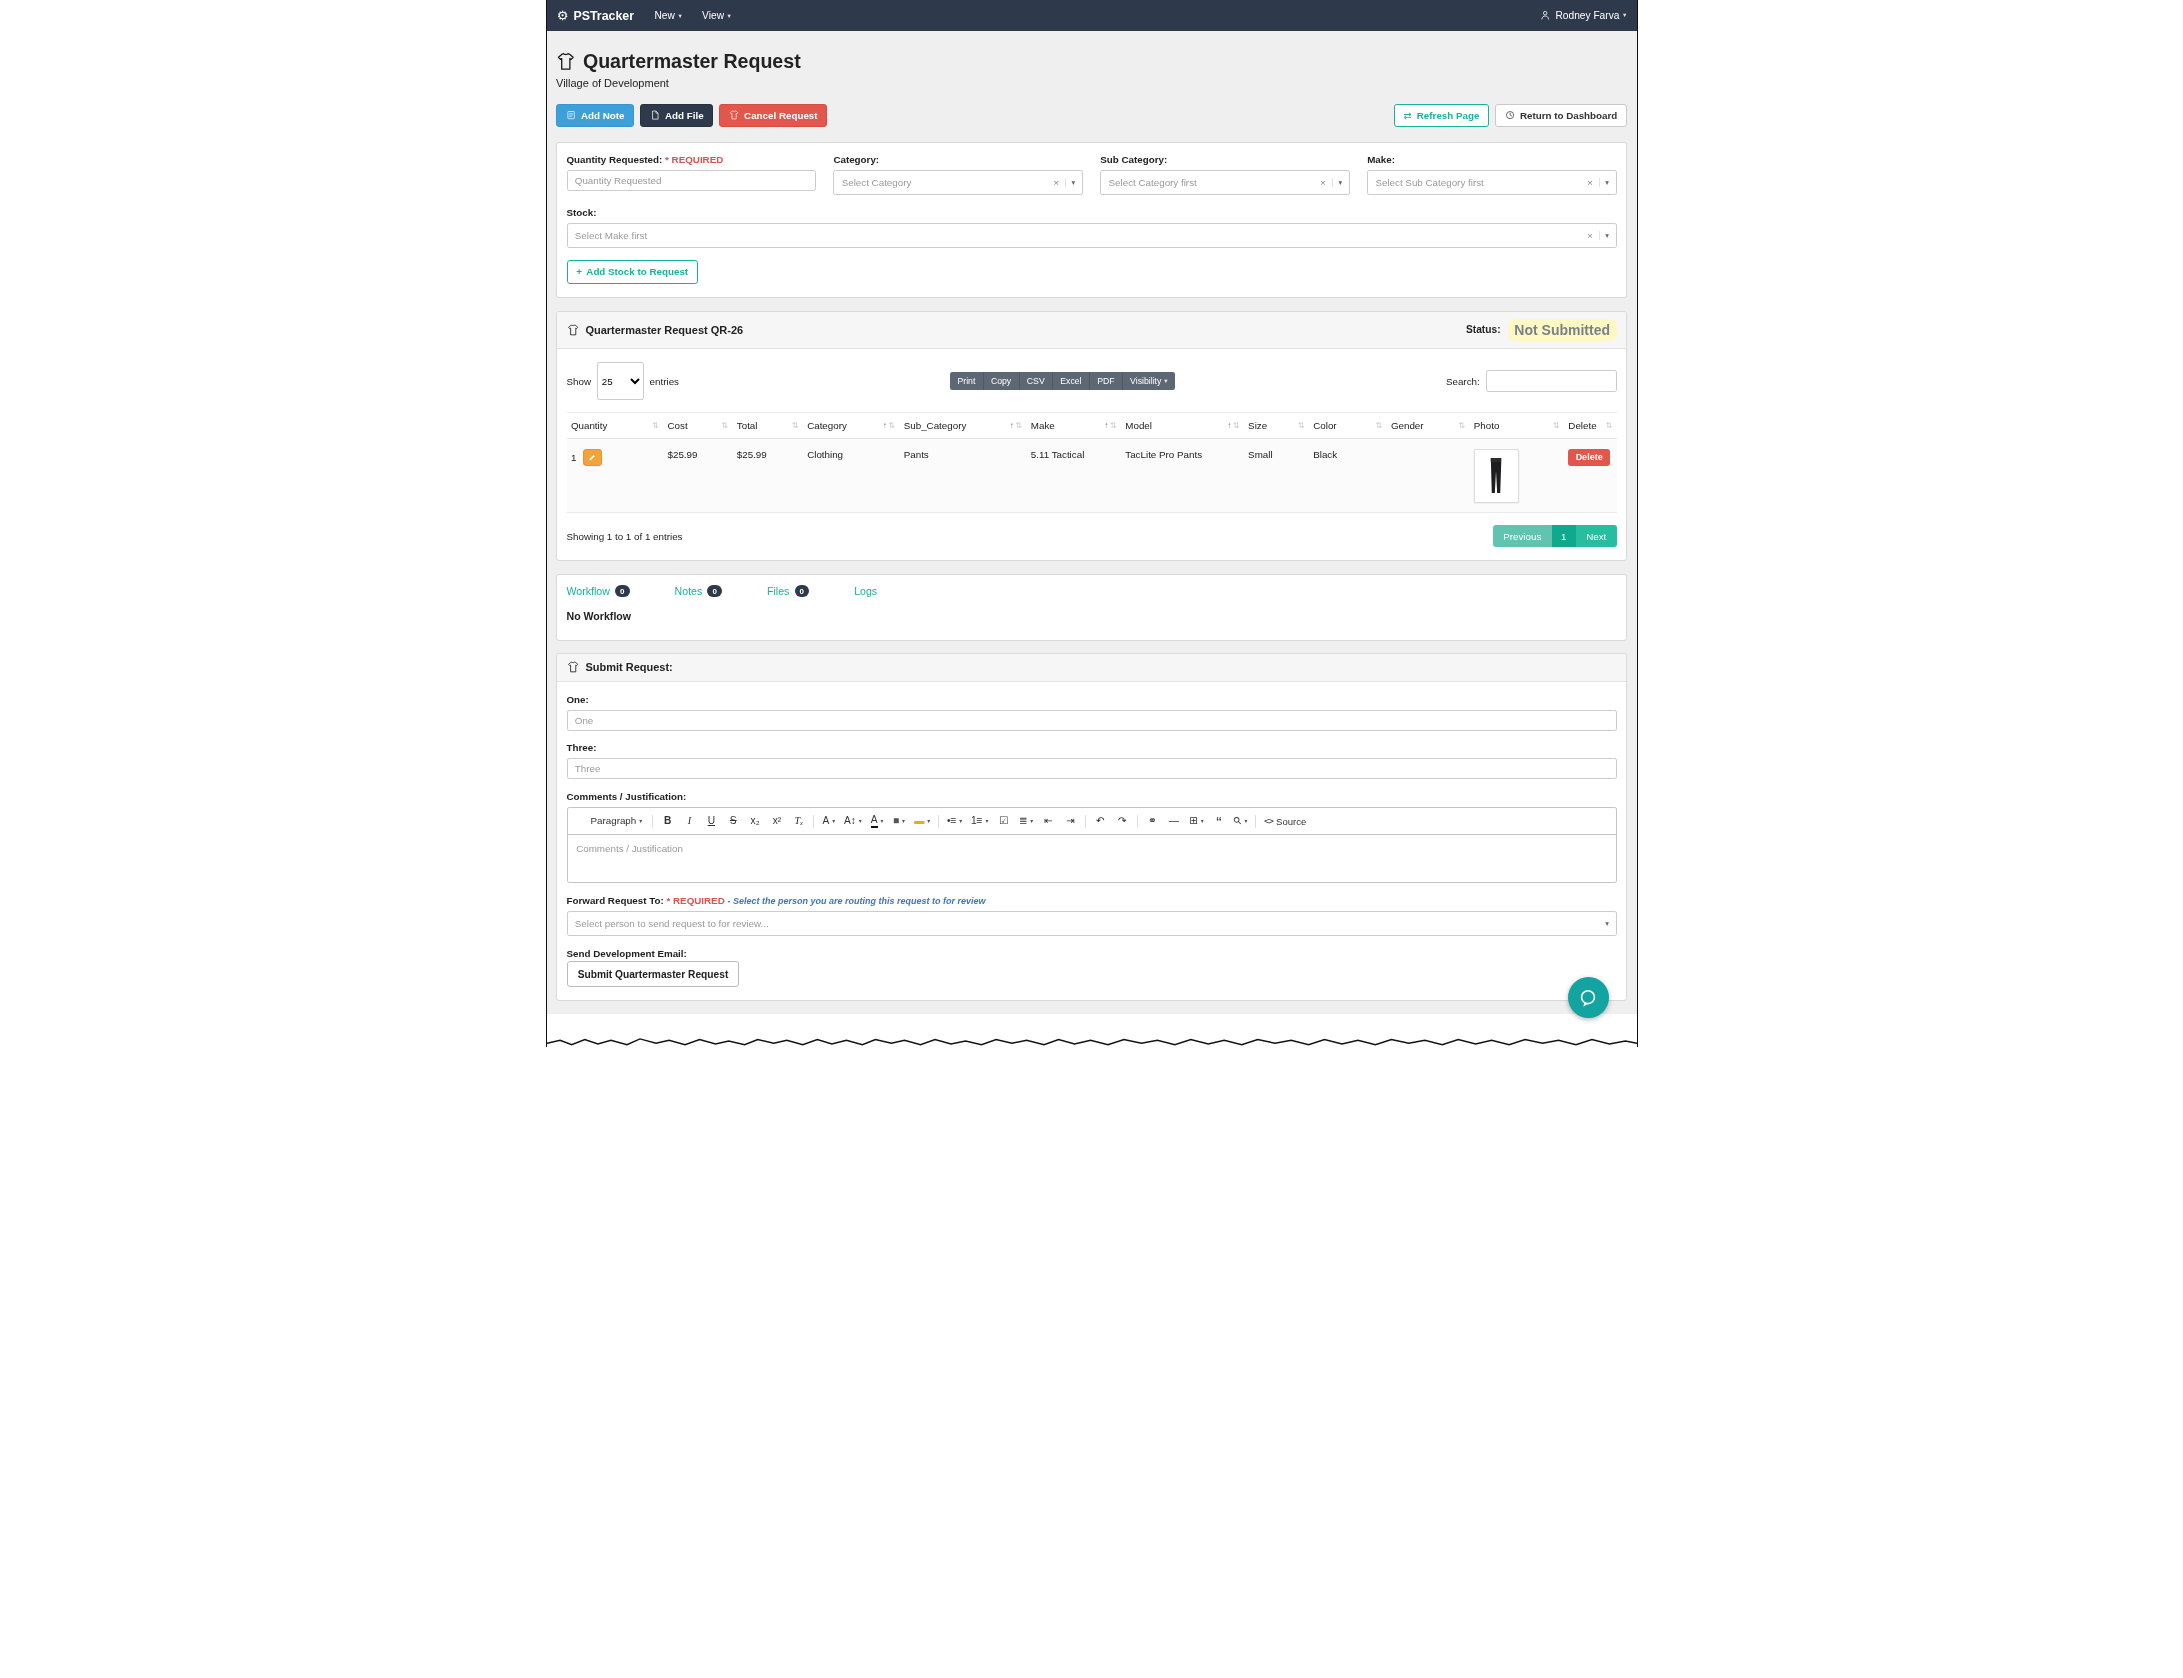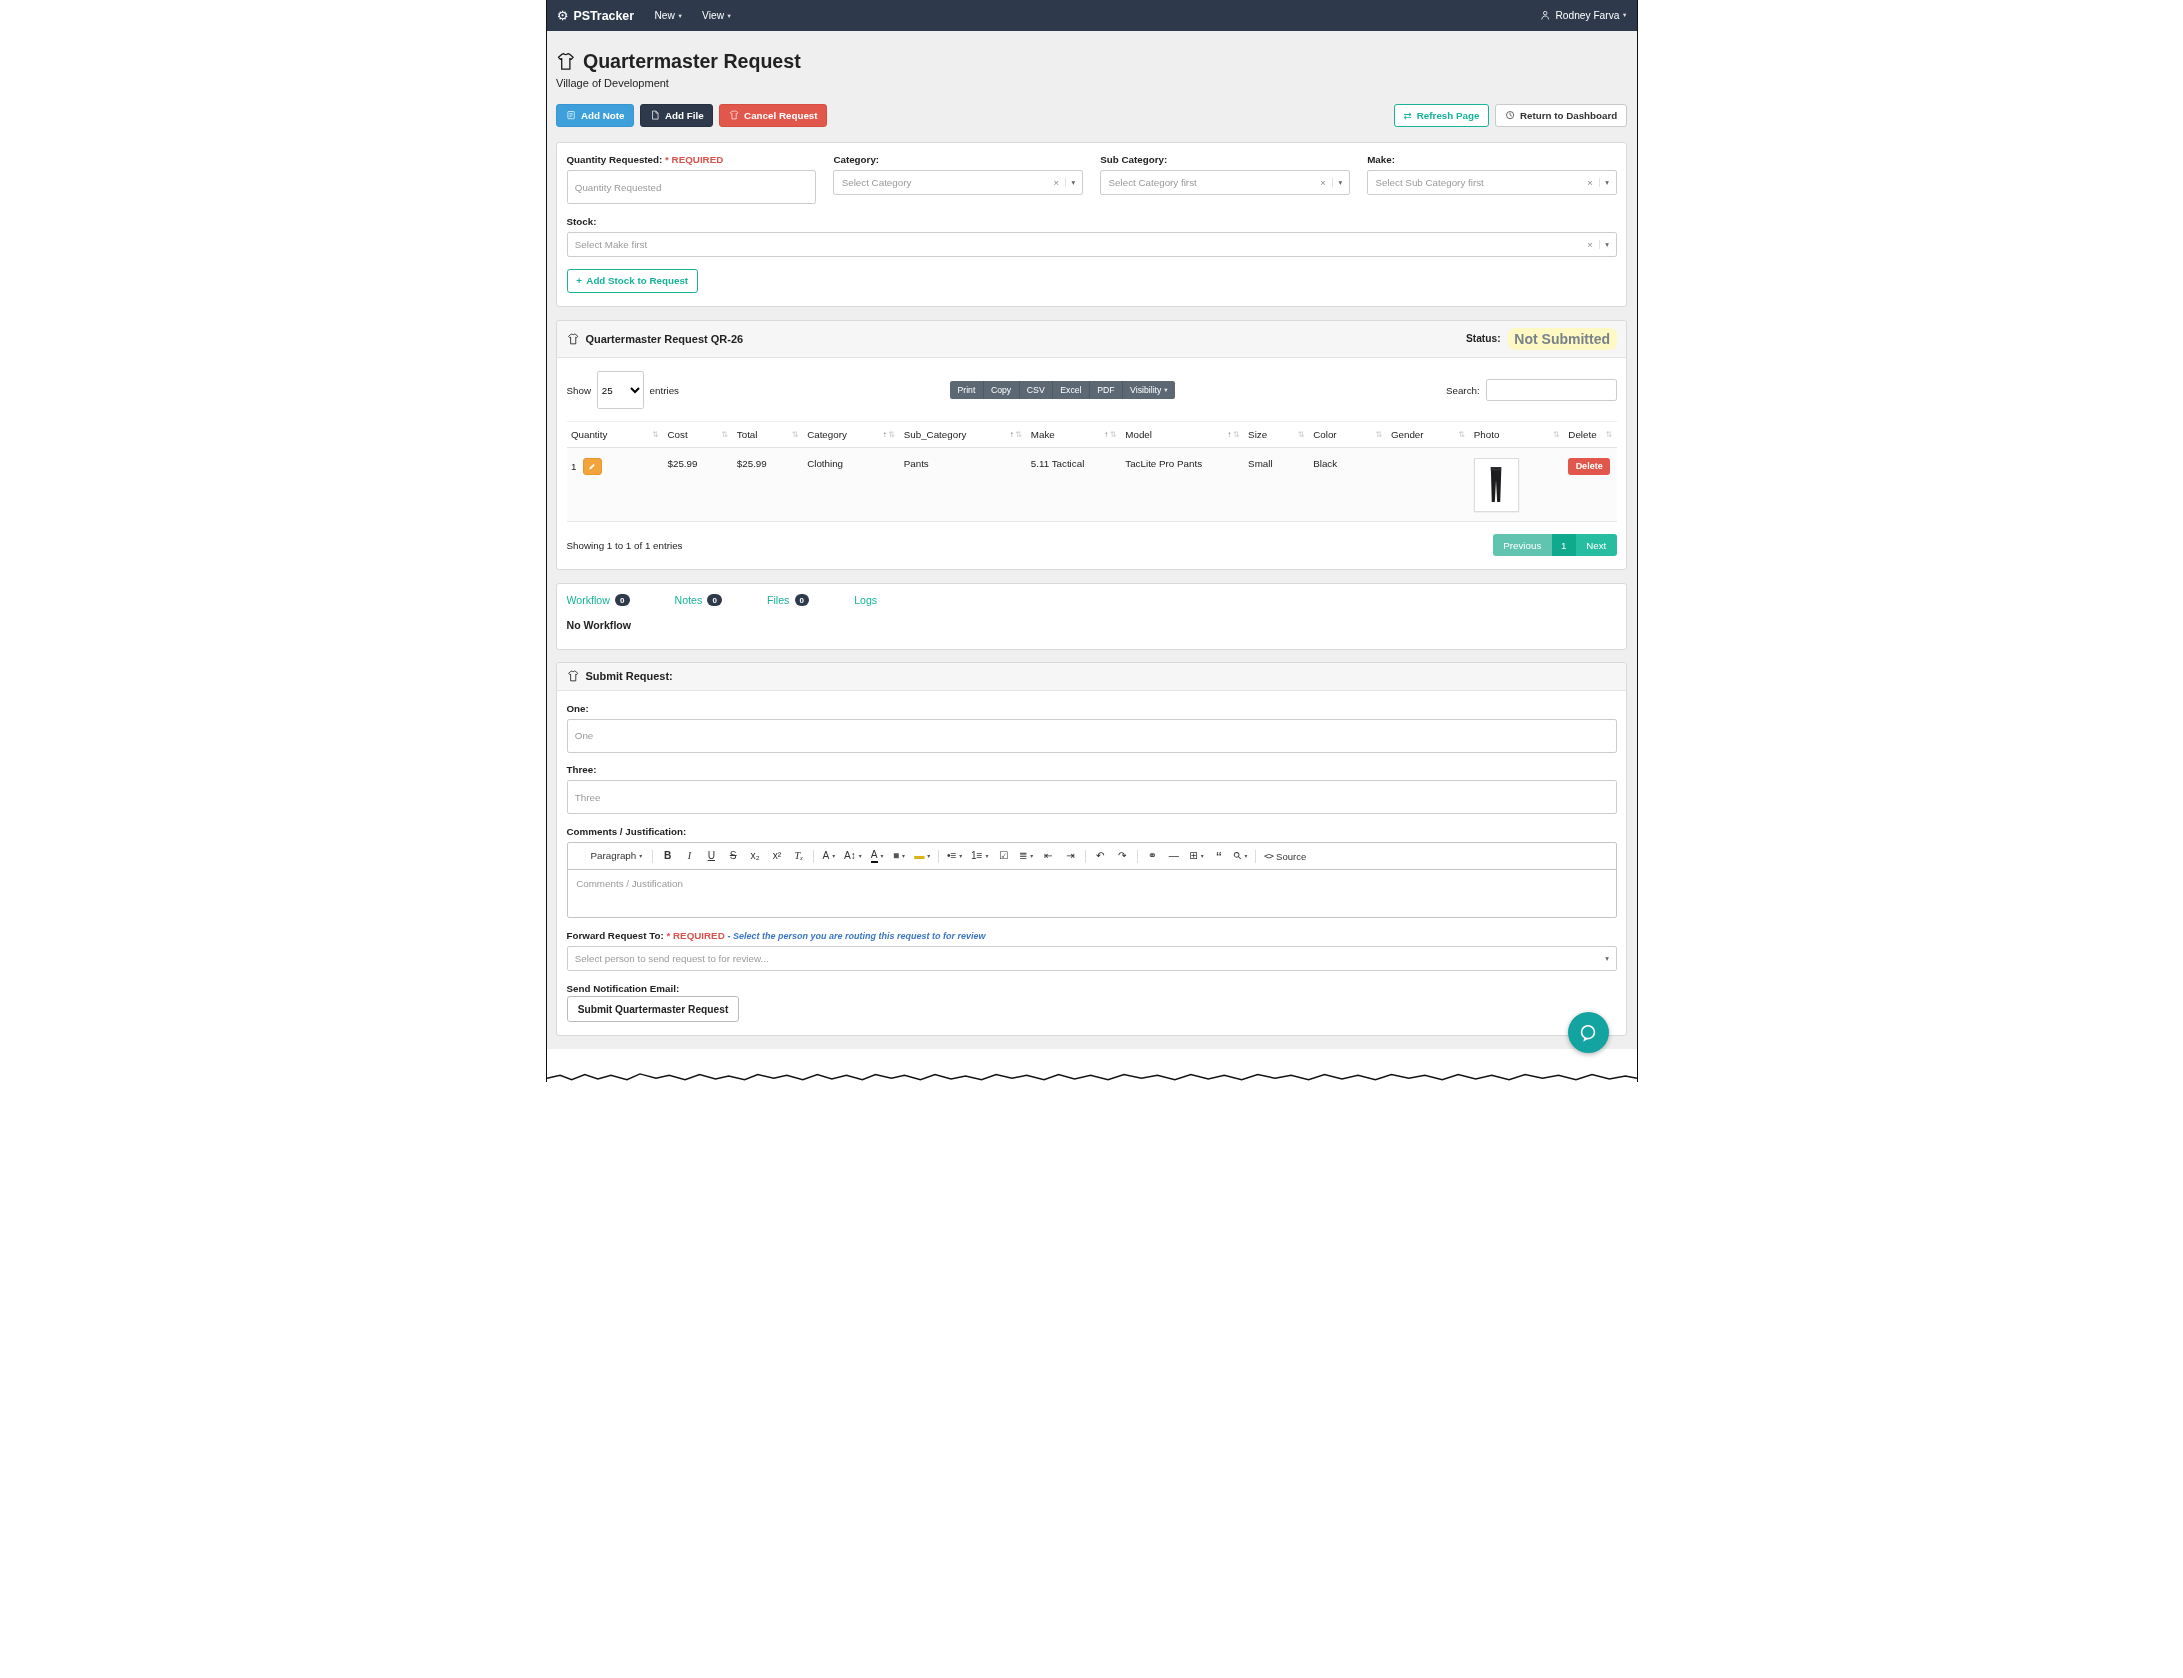--- a/index.html
+++ b/index.html
@@ -31,21 +31,21 @@
 
   
   .card { background:#fff; border:0.7px solid #d9d9d9; border-radius:2.9px; margin-bottom:12.4px; }
   .card-header { background:#f6f6f6; padding:7.3px 9.5px; font-weight:bold; font-size:11px; border-bottom:0.7px solid #e3e3e3; display:flex; align-items:center; gap:6.5px; border-radius:2.9px 2.9px 0 0; }
   .card-header .hdr-right { margin-left:auto; display:flex; align-items:center; gap:7.3px; }
   .card-body { padding:11.6px 9.5px 13px 9.5px; }
 
   label.fld { font-weight:bold; font-size:9.8px; margin-bottom:5.1px; display:block; }
   .req { color:#d9534f; }
   .grid4 { display:grid; grid-template-columns:repeat(4,1fr); gap:17.5px; margin-bottom:11.6px; }
-  input.text { width:100%; height:34px; border:0.7px solid #ccc; border-radius:2.2px; padding:0 7.3px; font-size:9.8px; color:#333; background:#fff; }
+  input.text { width:100%; height:21px; border:0.7px solid #ccc; border-radius:2.2px; padding:0 7.3px; font-size:9.8px; color:#333; background:#fff; }
   input.text::placeholder { color:#9a9a9a; }
   .select-box { height:25px; border:0.7px solid #ccc; border-radius:2.2px; display:flex; align-items:center; padding:0 6.5px 0 7.3px; font-size:9.8px; color:#9a9a9a; background:#fff; cursor:pointer; }
   .select-box .val { flex:1; overflow:hidden; white-space:nowrap; }
   .select-box .clear { color:#888; padding:0 5.8px; font-size:9.5px; }
   .select-box .sb-caret { border-left:0.7px solid #e2e2e2; padding-left:5.8px; color:#666; font-size:7.3px; }
   .stock-field { margin-bottom:11.6px; }
   .btn-addstock { background:#fff; border:0.7px solid #16b39a; color:#16b39a; font-weight:bold; padding:5.8px 8.7px; border-radius:2.9px; font-size:9.8px; display:inline-flex; gap:4.4px; align-items:center; cursor:pointer; }
 
   .status-label { font-size:10.2px; font-weight:bold; }
   .status-badge { background:#fef9c3; color:#79828a; font-size:14px; font-weight:bold; padding:2.9px 6.5px; border-radius:7px; }
@@ -617,21 +617,21 @@
         <div class="fwd-label-row">
           <span>Forward Request To:</span>
           <span class="req">* REQUIRED</span>
           <span class="hint-blue">- Select the person you are routing this request to for review</span>
         </div>
         <div class="select-box field-block">
           <span class="val">Select person to send request to for review...</span>
           <span class="sb-caret" style="border-left:none;">▾</span>
         </div>
 
-        <label class="fld" style="margin-bottom:2.9px;">Send Notification Email:</label>
+        <label class="fld" style="margin-bottom:2.9px;">Send Development Email:</label>
 
         <button class="btn-submit">Submit Quartermaster Request</button>
       </div>
     </section>
 
   </div>
 
   <div class="chat-fab">
     <svg width="22" height="22" viewBox="0 0 30 30">
         <use href="#sym-chat"></use>

